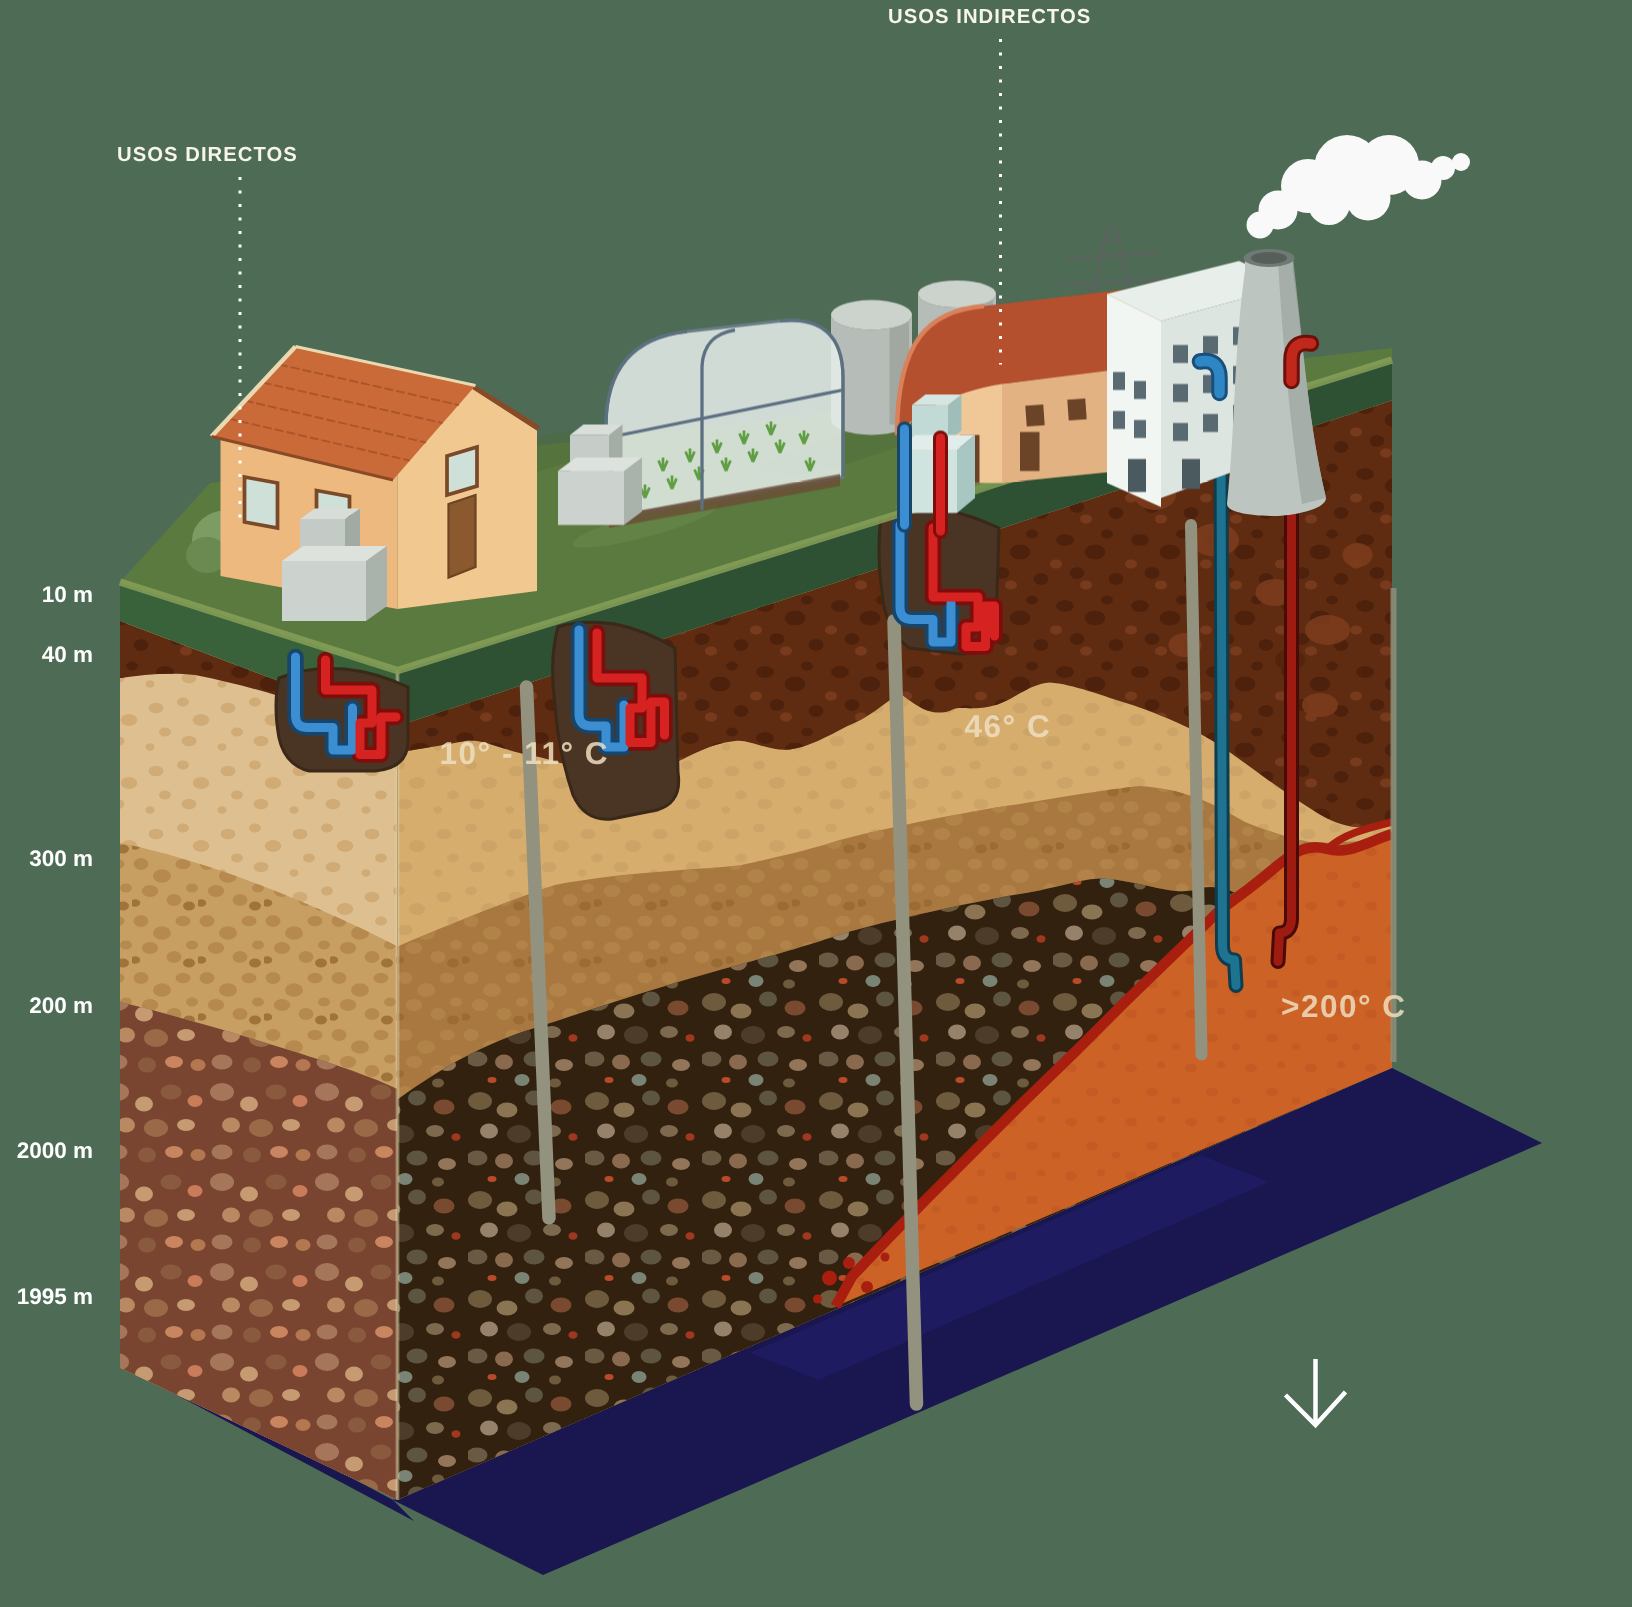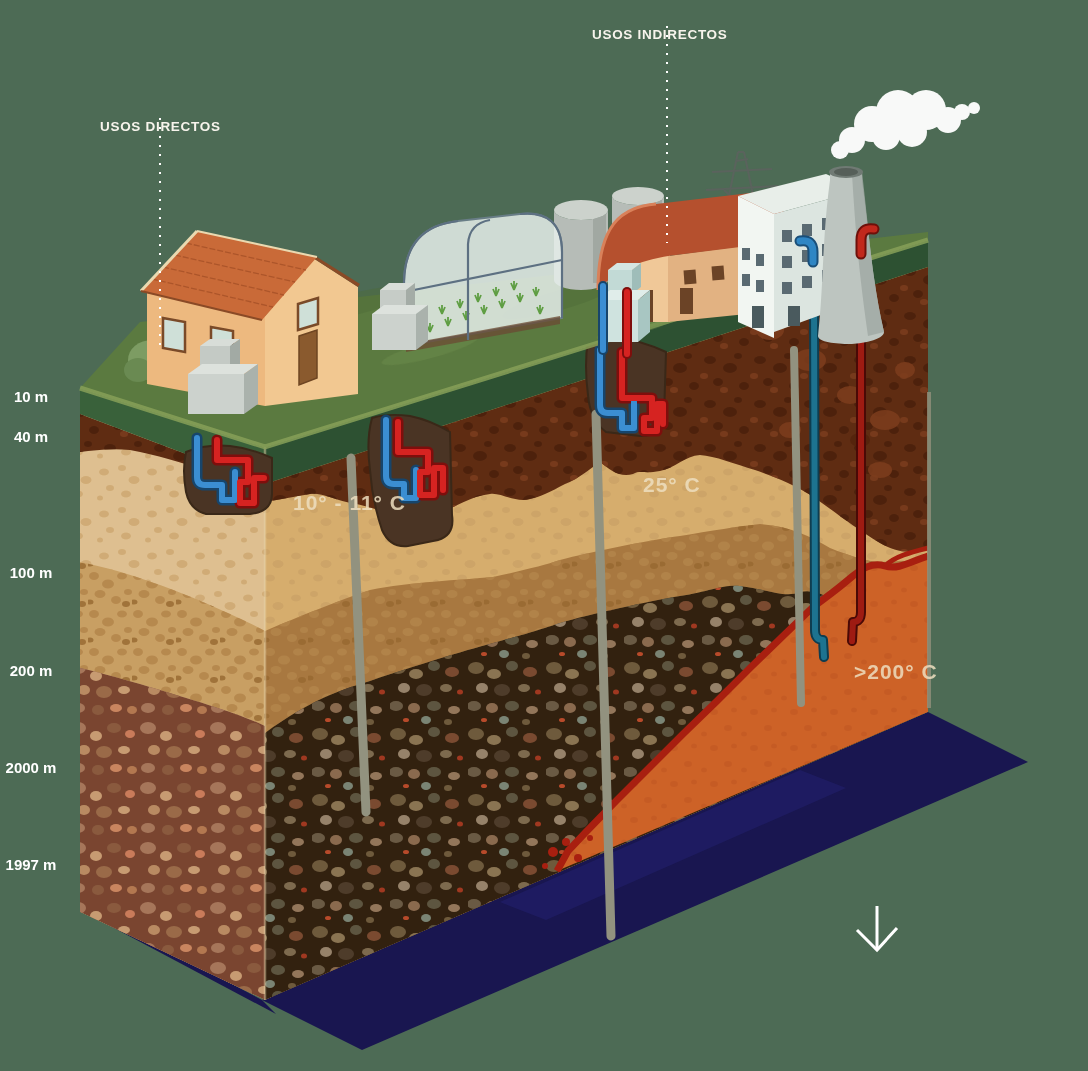--- a/index.html
+++ b/index.html
@@ -1,23 +1,23 @@
 <!DOCTYPE html>
 <html><head>
 <meta charset="utf-8">
 <style>
   html,body{margin:0;padding:0;background:#4d6b55;}
   .stage{position:relative;width:1088px;height:1071px;overflow:hidden;
          font-family:"Liberation Sans",sans-serif;background:#4d6b55;}
   .stage svg{position:absolute;left:0;top:0;}
   .uses-label{position:absolute;color:#f7f4ec;font-weight:bold;font-size:13.5px;
-              letter-spacing:.7px;white-space:nowrap;margin-top:24px;}
-  .uses-direct{left:100px;top:95px;}
+              letter-spacing:.7px;white-space:nowrap;}
+  .uses-direct{left:78px;top:95px;}
   .uses-indirect{left:592px;top:3px;}
-  .dm{position:absolute;left:0;width:62px;text-align:center;color:#ffffff;
+  .dm{position:absolute;left:0;width:62px;text-align:right;color:#ffffff;
       font-weight:bold;font-size:15px;white-space:nowrap;}
   .dm0{top:388px}.dm1{top:428px}.dm2{top:564px}.dm3{top:662px}.dm4{top:759px}.dm5{top:856px}
   .temp{position:absolute;color:rgba(237,222,192,.85);font-size:21px;font-weight:600;
         letter-spacing:1px;white-space:nowrap;}
   .t0{left:293px;top:491px}.t1{left:643px;top:473px}.t2{left:854px;top:660px}
 </style>
 </head>
 <body>
 
 <div class="stage">
@@ -453,22 +453,22 @@
     <line x1="877" y1="906" x2="877" y2="948"></line>
     <polyline points="857,930 877,950 897,928"></polyline>
   </g>
 </svg>
 
 <div class="uses-label uses-direct">USOS DIRECTOS</div>
 <div class="uses-label uses-indirect">USOS INDIRECTOS</div>
 
 <div class="dm dm0">10 m</div>
 <div class="dm dm1">40 m</div>
-<div class="dm dm2">100 m</div>
+<div class="dm dm2">300 m</div>
 <div class="dm dm3">200 m</div>
 <div class="dm dm4">2000 m</div>
-<div class="dm dm5">1997 m</div>
+<div class="dm dm5">1995 m</div>
 
 <div class="temp t0">10° - 11° C</div>
-<div class="temp t1">25° C</div>
+<div class="temp t1">46° C</div>
 <div class="temp t2">&gt;200° C</div>
 
 </div>
 
 </body></html>

